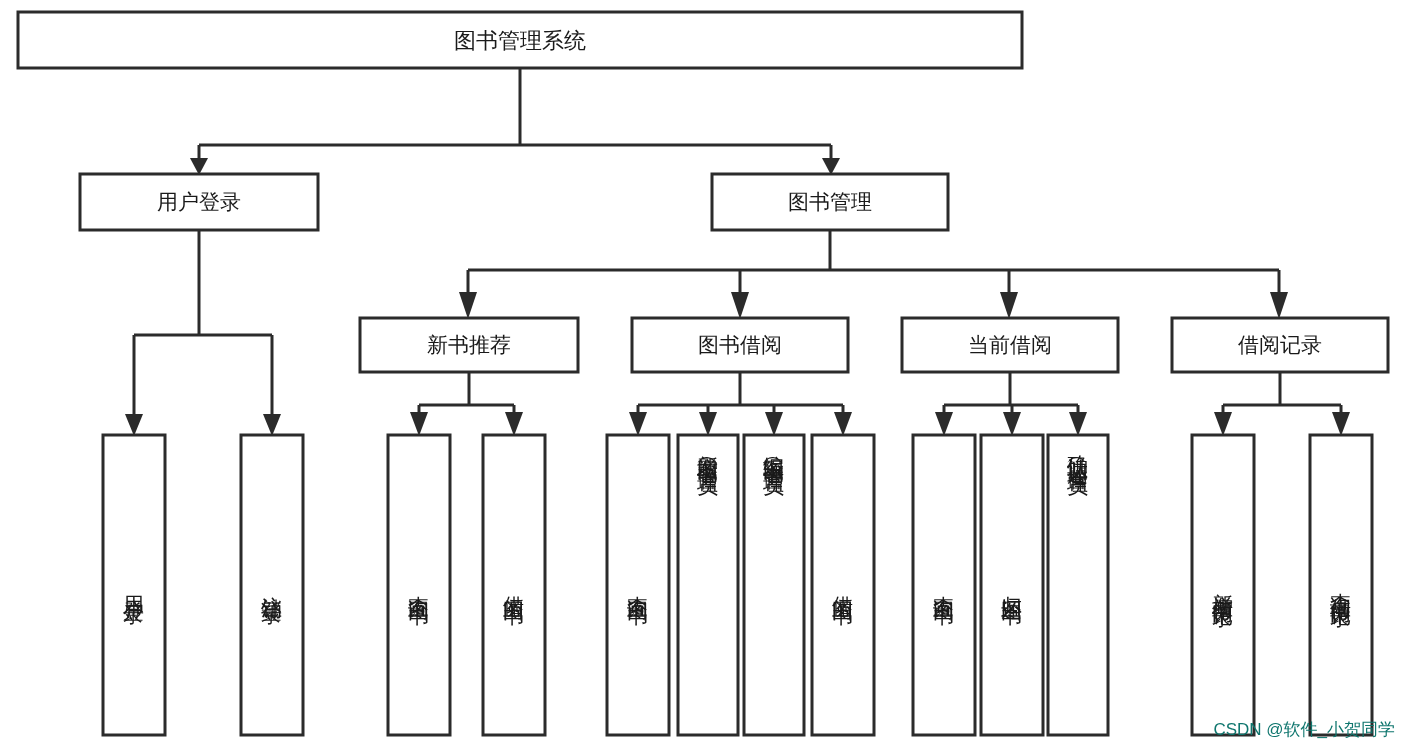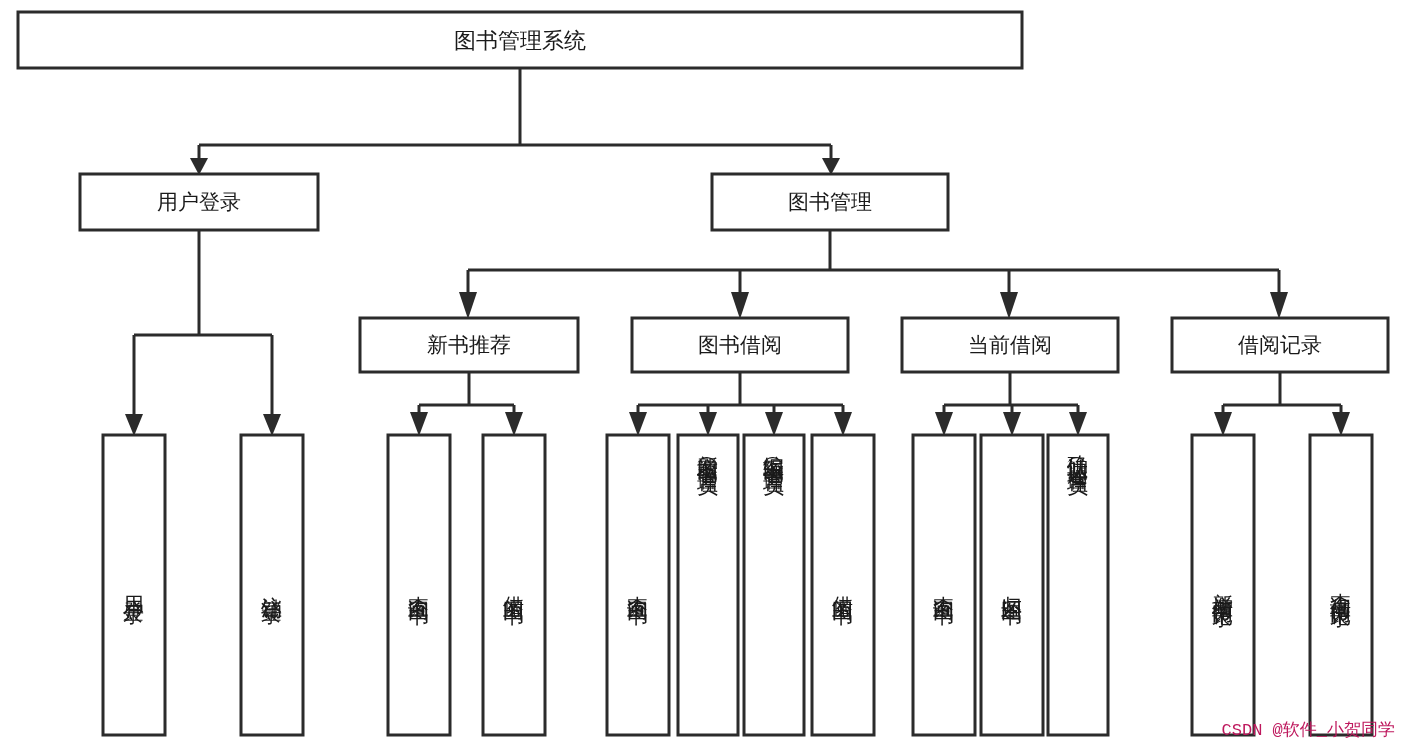--- a/index.html
+++ b/index.html
@@ -67,23 +67,23 @@
     font-size: 21px;
     color: #1a1a1a;
     letter-spacing: 3px;
     line-height: 1;
     white-space: nowrap;
   }
   .watermark {
     position: absolute;
     right: 10px;
     bottom: 6px;
-    font-family: Liberation Mono, monospace;
+    font-family: Liberation Sans, sans-serif;
     font-size: 17px;
-    color: #be185d;
+    color: #0f766e;
     white-space: nowrap;
   }
 </style>
 </head>
 <body>
 
 <div id="diagram-root">
 
   <svg id="flowchart" viewBox="0 0 1405 747">
 

